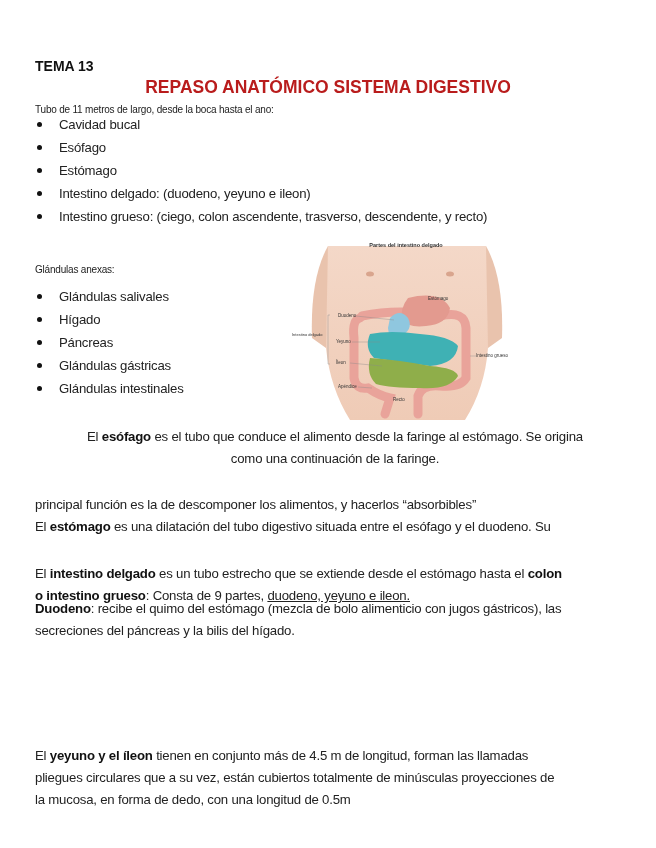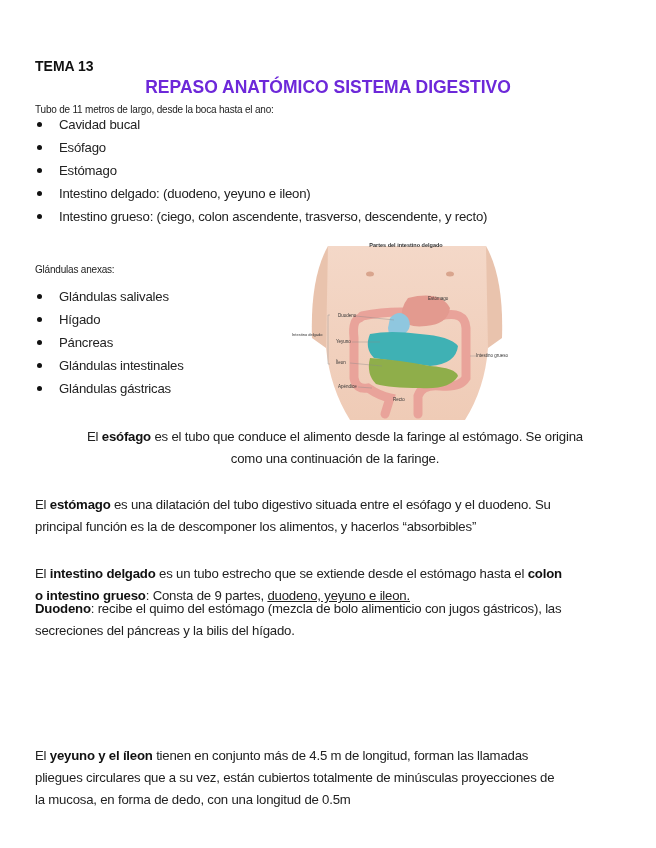--- a/index.html
+++ b/index.html
@@ -2,21 +2,21 @@
 <html><head>
 <meta charset="utf-8">
 <style>
   html, body { margin: 0; padding: 0; background: #ffffff; }
   body { width: 656px; height: 848px; position: relative; overflow: hidden;
          font-family: "Liberation Sans", sans-serif; color: #1a1a1a; }
   .page { position: absolute; left: 0; top: 0; width: 656px; height: 848px; }
   .abs { position: absolute; white-space: nowrap; }
   .tema { left: 35px; top: 58px; font-size: 14px; font-weight: bold; color: #111; }
   .title { left: 0; width: 656px; top: 77px; text-align: center; font-size: 17.5px;
-           font-weight: bold; color: #6d28d9; }
+           font-weight: bold; color: #b91c1c; }
   .txt { font-size: 10px; letter-spacing: -0.2px; color: #222; }
   .list { position: absolute; left: 35px; margin: 0; padding: 0; list-style: none; }
   .list li { position: relative; height: 23px; line-height: 23px; font-size: 13.2px;
              letter-spacing: -0.2px; color: #222; padding-left: 24px; white-space: nowrap; }
   .list li .dot { position: absolute; left: 2px; top: 9px; width: 5px; height: 5px;
                   border-radius: 50%; background: #111; }
   .para { position: absolute; left: 35px; width: 600px; font-size: 13.2px; line-height: 22px;
           letter-spacing: -0.2px; color: #222; }
   .para b { color: #111; }
   .u { text-decoration: underline; }
@@ -40,22 +40,22 @@
     <li><span class="dot"></span><span>Intestino delgado: (duodeno, yeyuno e ileon)</span></li>
     <li><span class="dot"></span><span>Intestino grueso: (ciego, colon ascendente, trasverso, descendente, y recto)</span></li>
   </ul>
 
   <div class="abs txt" style="left:35px; top:264px;">Glándulas anexas:</div>
 
   <ul class="list" style="top:285px;">
     <li><span class="dot"></span><span>Glándulas salivales</span></li>
     <li><span class="dot"></span><span>Hígado</span></li>
     <li><span class="dot"></span><span>Páncreas</span></li>
+    <li><span class="dot"></span><span>Glándulas gástricas</span></li>
     <li><span class="dot"></span><span>Glándulas intestinales</span></li>
-    <li><span class="dot"></span><span>Glándulas gástricas</span></li>
   </ul>
 
   <div class="figure">
     <svg viewBox="0 0 232 182" xmlns="http://www.w3.org/2000/svg">
       <defs>
         <linearGradient id="skin" x1="0" y1="0" x2="0" y2="1">
           <stop offset="0" stop-color="#f4d8c8"></stop>
           <stop offset="1" stop-color="#efcbb6"></stop>
         </linearGradient>
       </defs>
@@ -95,22 +95,22 @@
       <line x1="180" y1="118" x2="186" y2="118" stroke="#888" stroke-width="0.4"></line>
     </svg>
   </div>
 
   <div class="para" style="top:426px;text-align:center;">
     <div><span>El </span><b>esófago</b><span> es el tubo que conduce el alimento desde la faringe al estómago. Se origina</span></div>
     <div>como una continuación de la faringe.</div>
   </div>
 
   <div class="para" style="top:494px;">
+    <div>principal función es la de descomponer los alimentos, y hacerlos “absorbibles”</div>
     <div><span>El </span><b>estómago</b><span> es una dilatación del tubo digestivo situada entre el esófago y el duodeno. Su</span></div>
-    <div>principal función es la de descomponer los alimentos, y hacerlos “absorbibles”</div>
   </div>
 
   <div class="para" style="top:563px;">
     <div><span>El </span><b>intestino delgado</b><span> es un tubo estrecho que se extiende desde el estómago hasta el </span><b>colon</b></div>
     <div><b>o intestino grueso</b><span>: Consta de 9 partes, </span><span class="u">duodeno, yeyuno e ileon.</span></div>
   </div>
 
   <div class="para" style="top:598px;">
     <div><b>Duodeno</b><span>: recibe el quimo del estómago (mezcla de bolo alimenticio con jugos gástricos), las</span></div>
     <div>secreciones del páncreas y la bilis del hígado.</div>

